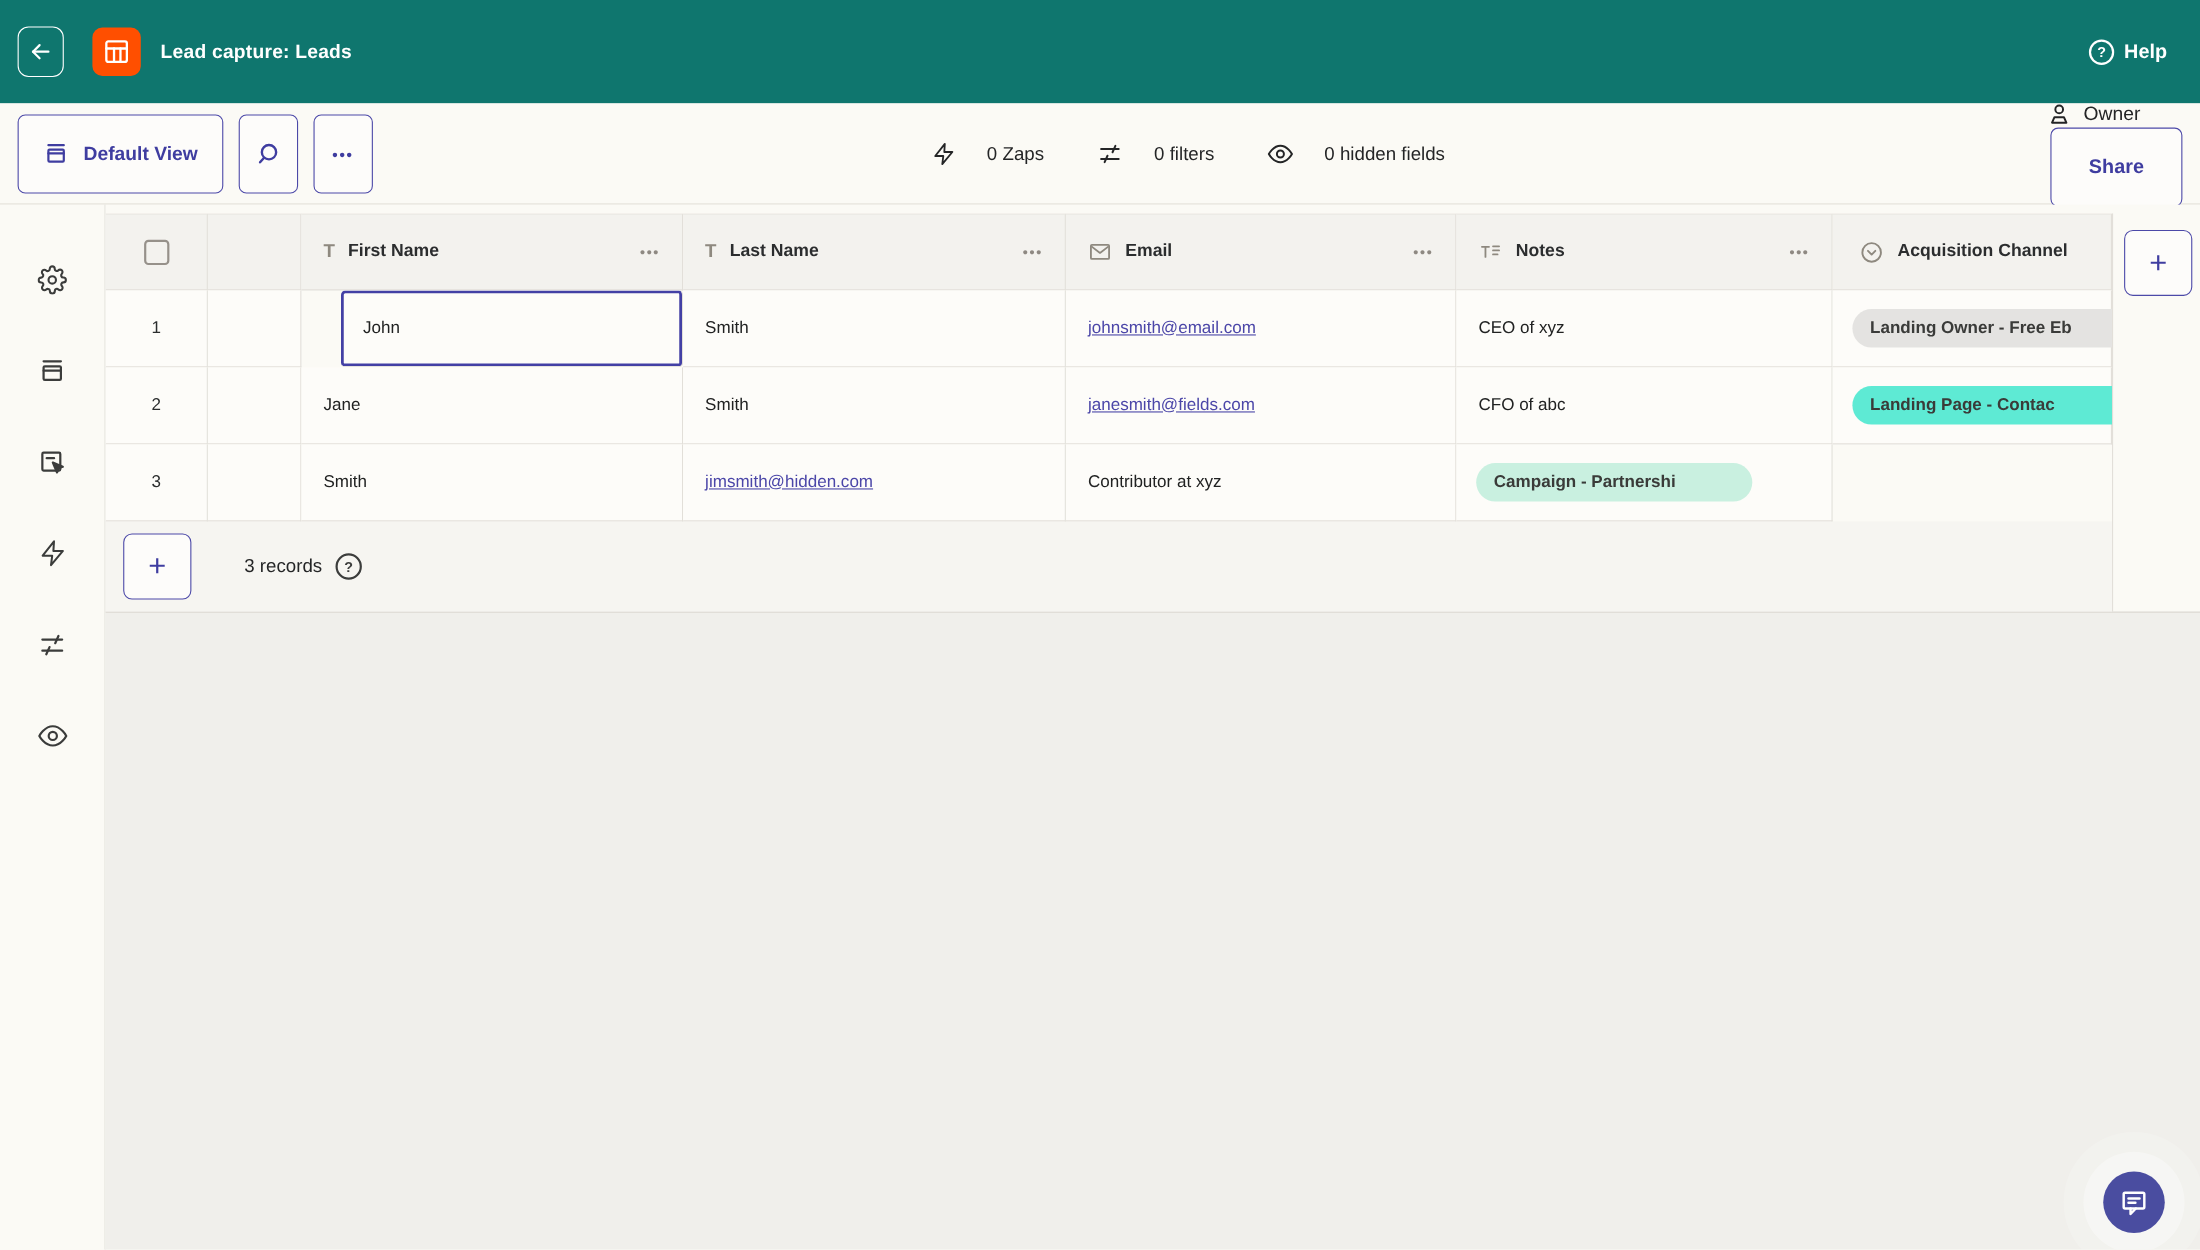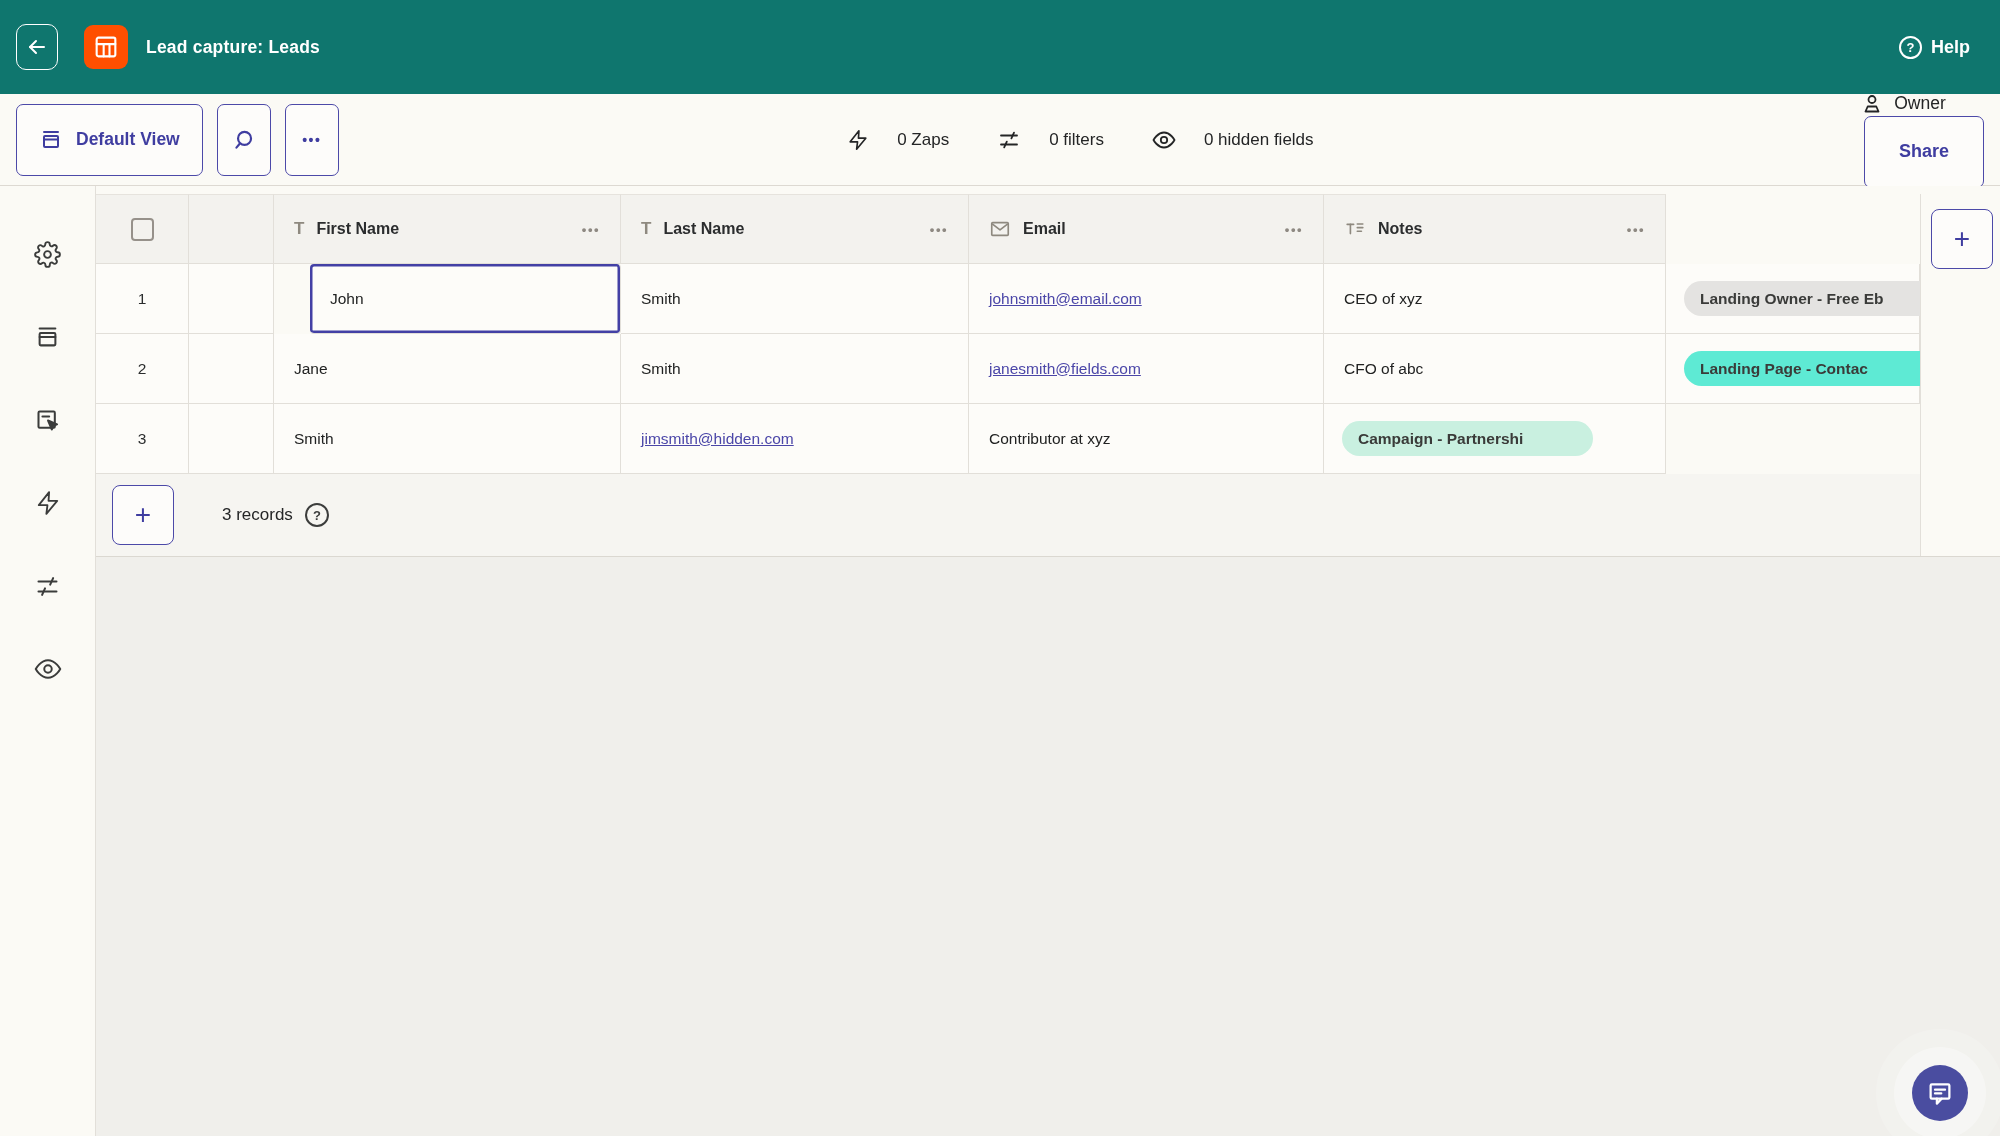--- a/index.html
+++ b/index.html
@@ -255,20 +255,29 @@
                 <path d="M3.5 7h7"></path>
                 <path d="M7 7v10"></path>
                 <path d="M14.5 6.5h6"></path>
                 <path d="M14.5 10.5h6"></path>
                 <path d="M14.5 14.5h4.5"></path>
               </svg>
           </span>
           <span data-bind="table.columns.3.label">Notes</span>
           <span class="hdots" data-bind="glyphs.dots">•••</span>
         </div>
+        <div class="cell hcell acq-head">
+          <span class="type-icon">
+            <svg width="23" height="23" viewBox="0 0 24 24" fill="none" stroke="#8e897f" stroke-width="1.8" stroke-linecap="round" stroke-linejoin="round">
+                <circle cx="12" cy="12" r="8.8"></circle>
+                <path d="M8.5 10.5l3.5 3.5 3.5-3.5"></path>
+              </svg>
+          </span>
+          <span data-bind="table.columns.4.label">Acquisition Channel</span>
+        </div>
       </div>
 
       <div class="trow">
         <div class="cell num-cell" data-bind="table.rows.0.num">1</div>
         <div class="cell"></div>
         <div class="cell data-cell sel-cell" data-bind="table.rows.0.first_name">John</div>
         <div class="cell data-cell" data-bind="table.rows.0.last_name">Smith</div>
         <div class="cell data-cell">
           <a class="email-link" data-bind="table.rows.0.email">johnsmith@email.com</a>
         </div>

